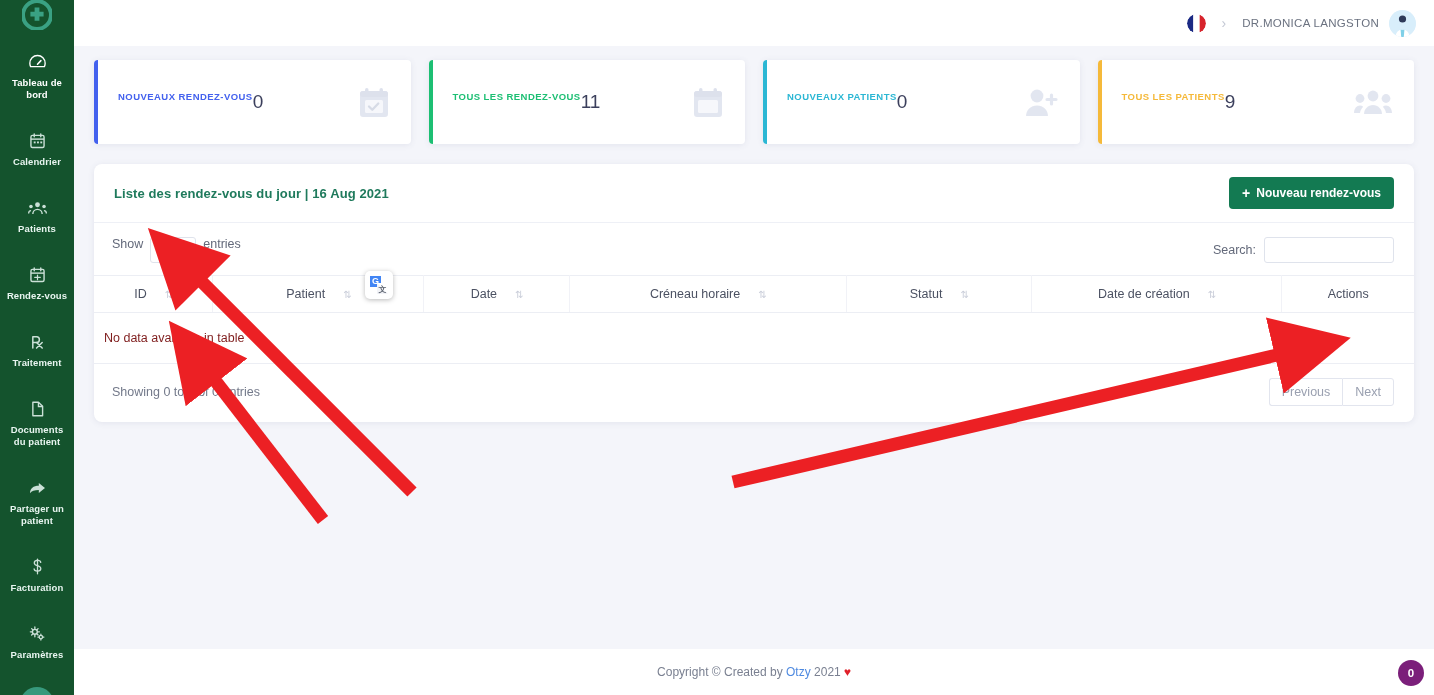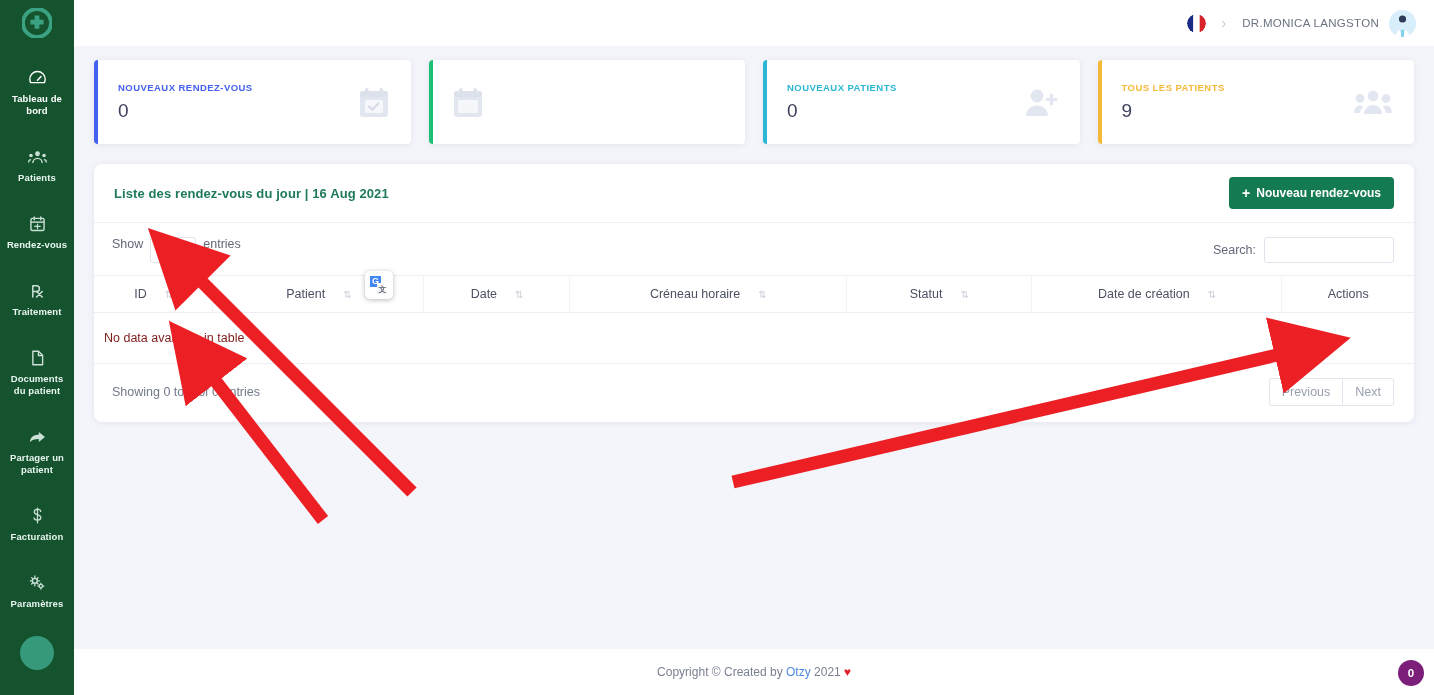--- a/index.html
+++ b/index.html
@@ -77,21 +77,21 @@
     border-radius: 4px;
     box-shadow: 0 1px 6px rgba(80,90,130,.10);
     height: 84px; position: relative;
     display: flex; align-items: center; justify-content: space-between;
     padding: 0 22px 0 24px;
     overflow: hidden;
   }
   .stat-card::before {
     content: ""; position: absolute; left: 0; top: 0; bottom: 0; width: 4px;
   }
-  .stat-left { display: flex; flex-direction: column; gap: 7px; }
+  .stat-left { display: flex; flex-direction: row; }
   .stat-title {
     font-size: 9.5px; letter-spacing: .45px; font-weight: 600; text-transform: uppercase;
   }
   .stat-value { font-size: 19px; color: #3b3f5c; font-weight: 400; }
   .stat-icon { opacity: .55; }
   .stat-icon svg { display:block; }
 
   
   .panel {
     margin-top: 20px; background: #fff; border-radius: 8px;
@@ -211,20 +211,33 @@
       <a class="nav-item active" data-name="sidebar-item-tableau-de-bord">
         <span class="nav-icon" data-name="dashboard-icon">
           <svg width="17" height="15" viewBox="0 0 20 16">
               <path d="M10 1C4.9 1 1 5.1 1 10.1c0 1.4.3 2.7.9 3.9h16.2c.6-1.2.9-2.5.9-3.9C19 5.1 15.1 1 10 1z" fill="none" stroke="#fff" stroke-width="1.6"></path>
               <path d="M10 11.2l4-4.2" stroke="#fff" stroke-width="1.8" stroke-linecap="round"></path>
             </svg>
         </span>
         <span class="nav-label" data-name="sidebar-item-label">Tableau de bord</span>
       </a>
 
+      <a class="nav-item" data-name="sidebar-item-calendrier">
+        <span class="nav-icon" data-name="calendar-icon">
+          <svg width="15" height="16" viewBox="0 0 16 17">
+              <rect x="1" y="2.5" width="14" height="13" rx="1.6" fill="none" stroke="#dff0ea" stroke-width="1.5"></rect>
+              <path d="M1 6.5h14" stroke="#dff0ea" stroke-width="1.5"></path>
+              <path d="M4.5 1v3M11.5 1v3" stroke="#dff0ea" stroke-width="1.5" stroke-linecap="round"></path>
+              <rect x="4" y="9" width="2" height="2" fill="#dff0ea"></rect>
+              <rect x="7.5" y="9" width="2" height="2" fill="#dff0ea"></rect>
+              <rect x="11" y="9" width="2" height="2" fill="#dff0ea"></rect>
+            </svg>
+        </span>
+        <span class="nav-label" data-name="sidebar-item-label">Calendrier</span>
+      </a>
 
       <a class="nav-item" data-name="sidebar-item-patients">
         <span class="nav-icon" data-name="patients-icon">
           <svg width="19" height="14" viewBox="0 0 20 15">
               <circle cx="10" cy="4" r="2.6" fill="#dff0ea"></circle>
               <path d="M5 14c0-2.8 2.2-5 5-5s5 2.2 5 5" fill="none" stroke="#dff0ea" stroke-width="1.5"></path>
               <circle cx="3" cy="6" r="1.9" fill="#dff0ea"></circle>
               <circle cx="17" cy="6" r="1.9" fill="#dff0ea"></circle>
               <path d="M0.5 13.5c0-1.9 1.2-3.2 2.6-3.2M19.5 13.5c0-1.9-1.2-3.2-2.6-3.2" fill="none" stroke="#dff0ea" stroke-width="1.4"></path>
             </svg>
@@ -347,20 +360,24 @@
                 <rect x="6" y="1" width="3.5" height="6" rx="1.7" fill="#c2c9de"></rect>
                 <rect x="20.5" y="1" width="3.5" height="6" rx="1.7" fill="#c2c9de"></rect>
                 <rect x="6" y="13" width="18" height="13" rx="1.5" fill="#f0f2f8"></rect>
                 <path d="M10 19.5l3.3 3.3 6-6.3" fill="none" stroke="#b6bed3" stroke-width="2.3" stroke-linecap="round" stroke-linejoin="round"></path>
               </svg>
           </div>
         </div>
 
         <div class="stat-card" data-name="stat-card-tous-les-rendez-vous">
           <style>[data-name="stat-card-tous-les-rendez-vous"]::before{background:#1cbf73}</style>
+          <div class="stat-left">
+            <div class="stat-title" style="color:#1cbf73" data-name="stat-title">TOUS LES RENDEZ-VOUS</div>
+            <div class="stat-value" data-name="stat-value">11</div>
+          </div>
           <div class="stat-icon" data-name="calendar-icon">
             <svg width="30" height="31" viewBox="0 0 30 31">
                 <rect x="1" y="4" width="28" height="26" rx="3" fill="#ccd2e4"></rect>
                 <rect x="6" y="1" width="3.5" height="6" rx="1.7" fill="#c2c9de"></rect>
                 <rect x="20.5" y="1" width="3.5" height="6" rx="1.7" fill="#c2c9de"></rect>
                 <rect x="1" y="4" width="28" height="6" rx="3" fill="#c2c9de"></rect>
                 <rect x="5" y="13" width="20" height="13" rx="1.5" fill="#f0f2f8"></rect>
               </svg>
           </div>
         </div>

